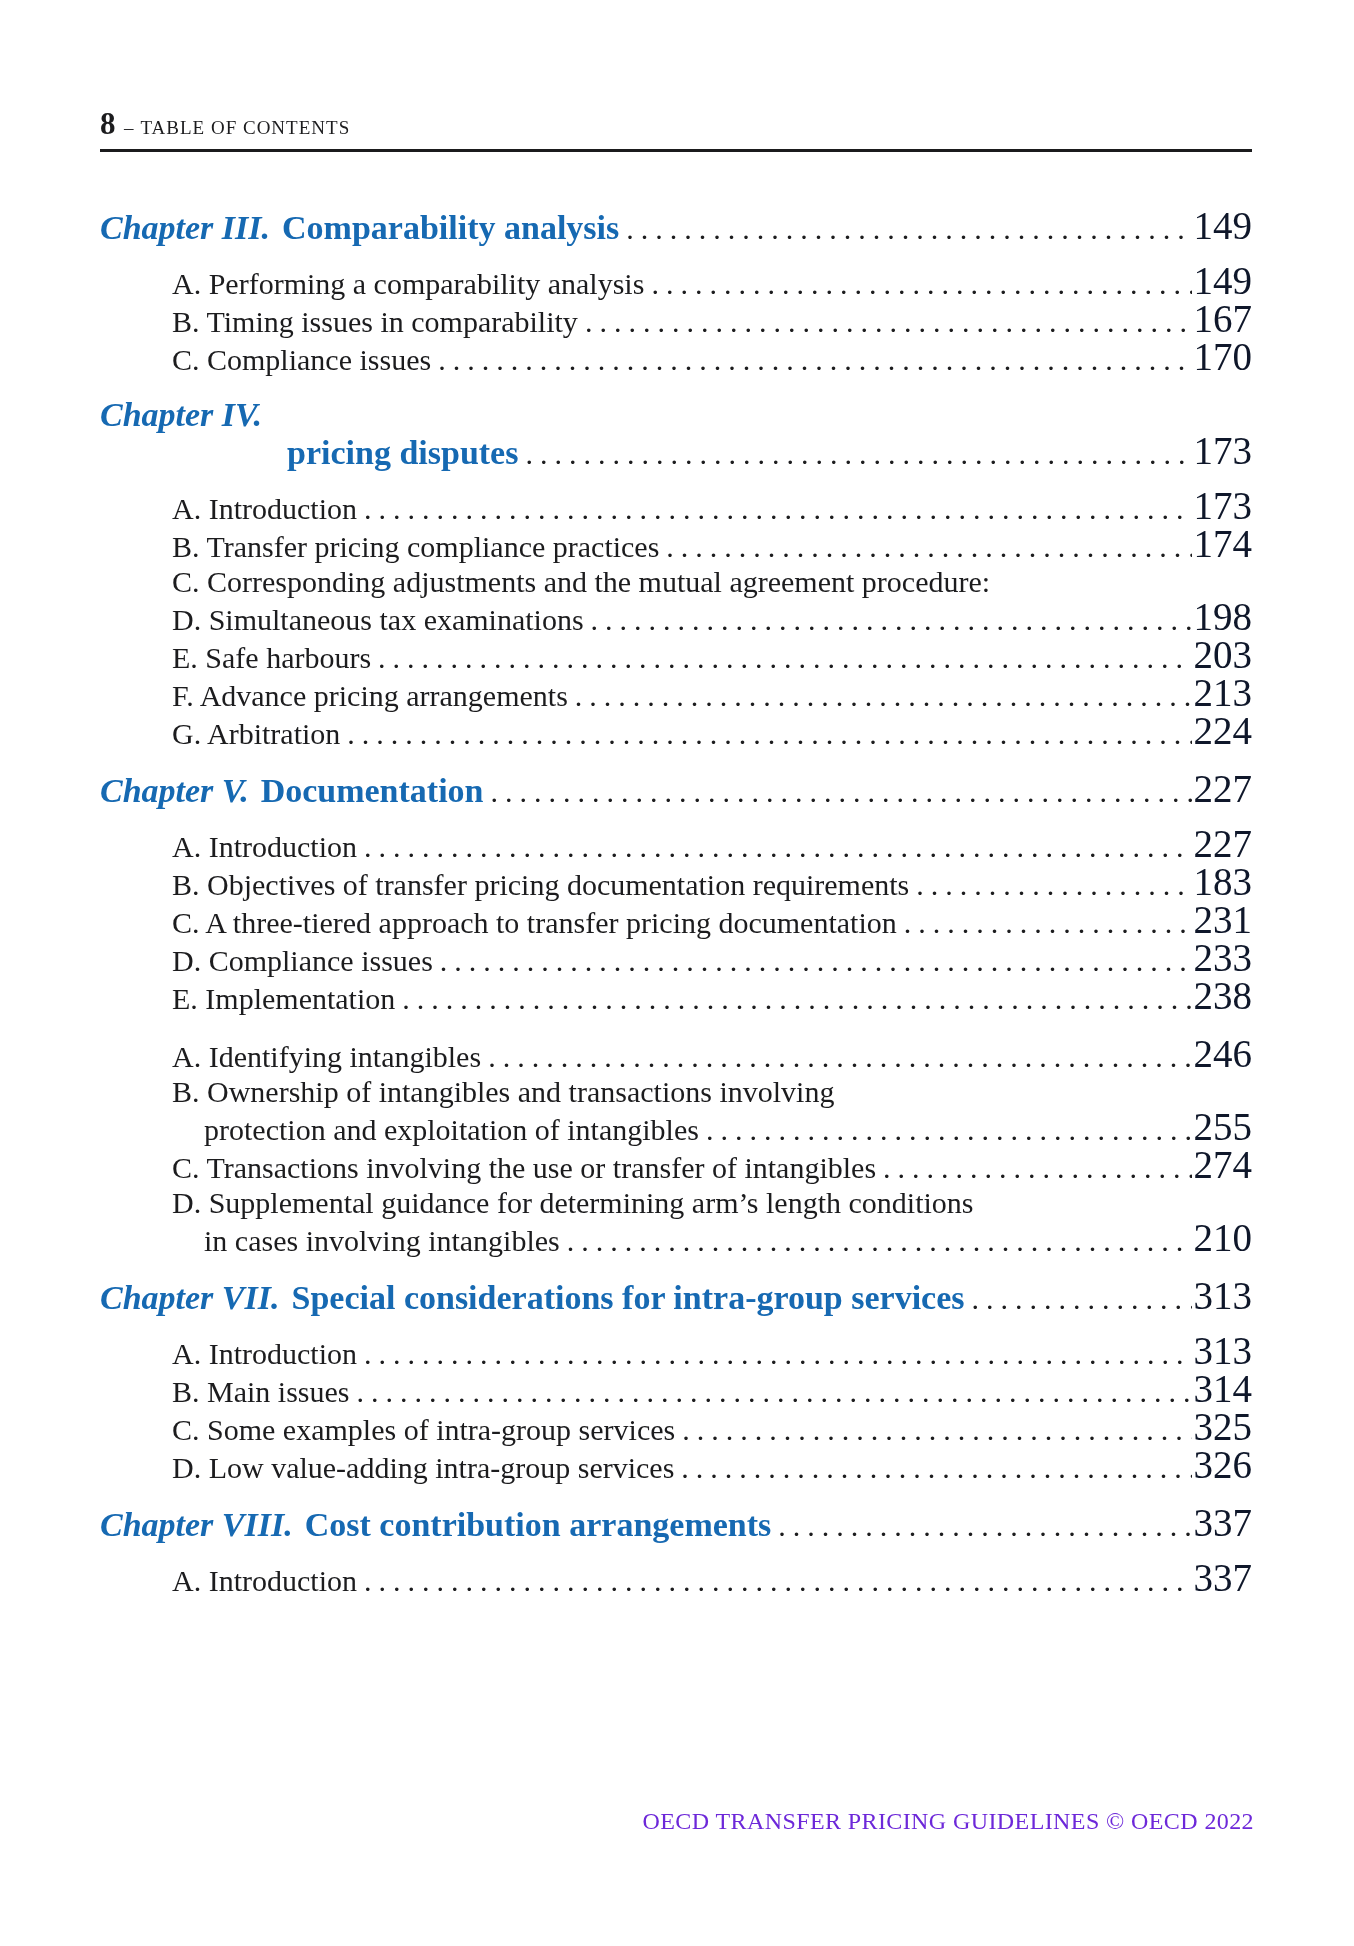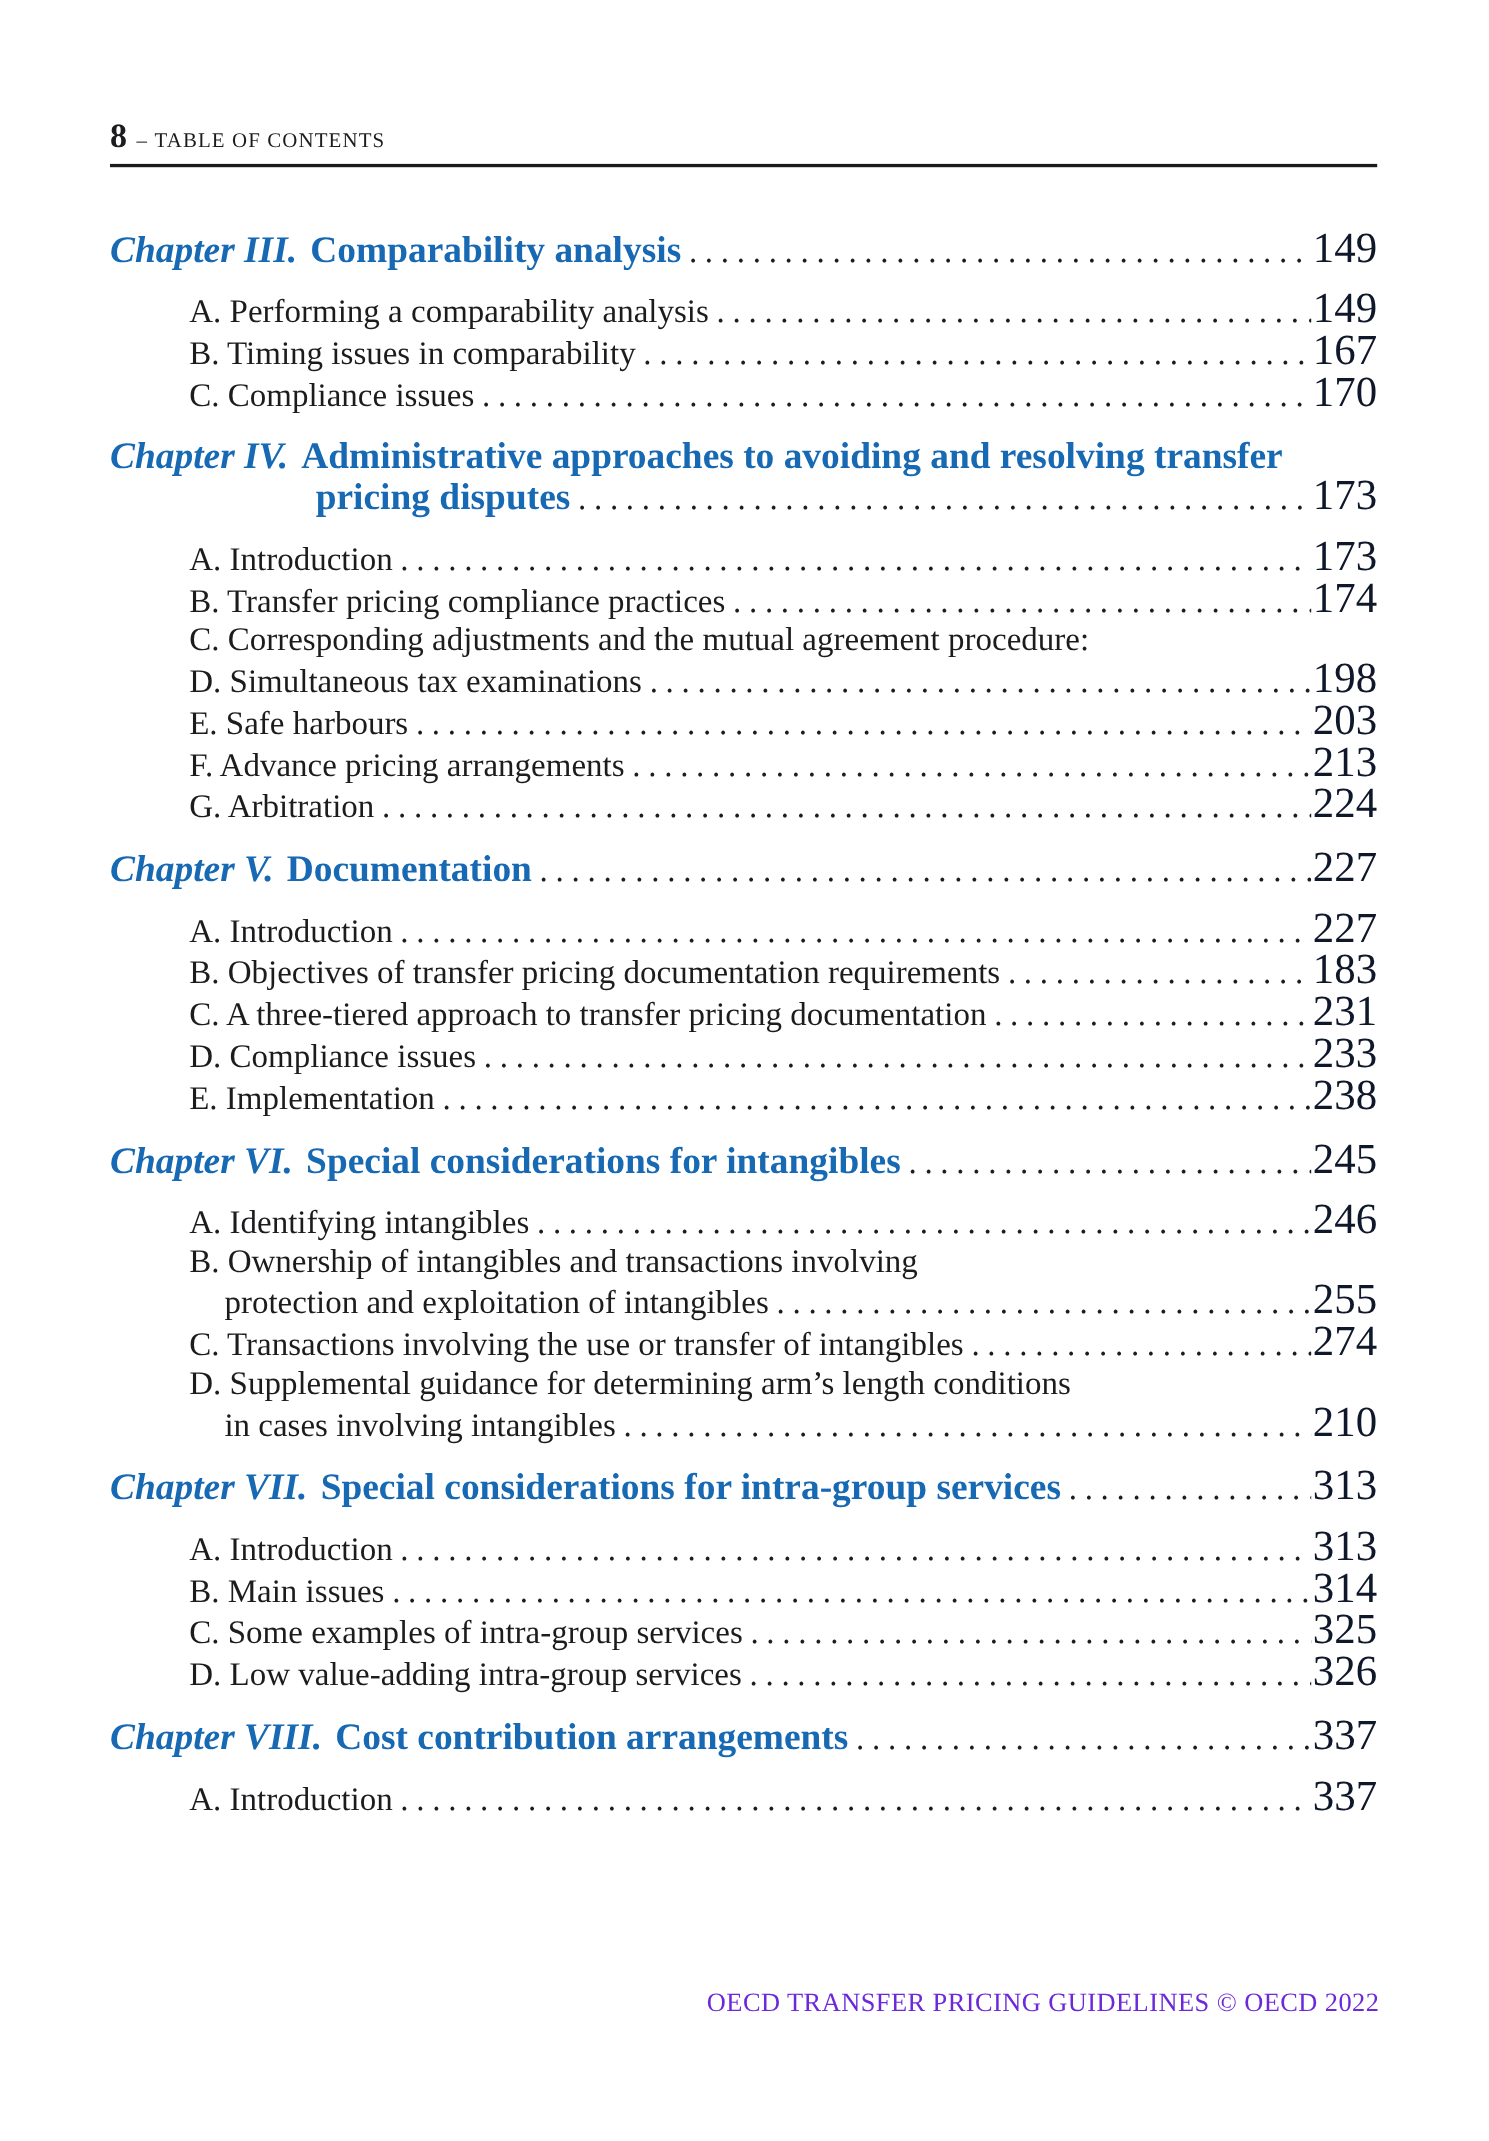--- a/index.html
+++ b/index.html
@@ -132,21 +132,20 @@
             <span class="entry-text">C. Compliance issues</span>
             <span class="leader"></span>
             <span class="pagenum">170</span>
           </div>
         </div>
       </section>
       <section class="chapter">
         <div class="chapter-title-block">
           <div class="chapter-title-line">
             <span class="chapter-label">Chapter IV.</span>
-            <span class="chapter-title-text">Administrative approaches to avoiding and resolving transfer</span>
           </div>
           <div class="chapter-title-line wrap">
             <span class="chapter-title-text">pricing disputes</span>
             <span class="leader"></span>
             <span class="pagenum">173</span>
           </div>
         </div>
         <div>
           <div class="entry-line">
             <span class="entry-text">A. Introduction</span>
@@ -214,28 +213,20 @@
             <span class="pagenum">233</span>
           </div>
           <div class="entry-line">
             <span class="entry-text">E. Implementation</span>
             <span class="leader"></span>
             <span class="pagenum">238</span>
           </div>
         </div>
       </section>
       <section class="chapter">
-        <div class="chapter-title-block">
-          <div class="chapter-title-line">
-            <span class="chapter-label">Chapter VI.</span>
-            <span class="chapter-title-text">Special considerations for intangibles</span>
-            <span class="leader"></span>
-            <span class="pagenum">245</span>
-          </div>
-        </div>
         <div>
           <div class="entry-line">
             <span class="entry-text">A. Identifying intangibles</span>
             <span class="leader"></span>
             <span class="pagenum">246</span>
           </div>
           <div class="entry-line">
             <span class="entry-text">B. Ownership of intangibles and transactions involving</span>
           </div>
           <div class="entry-line wrap">

